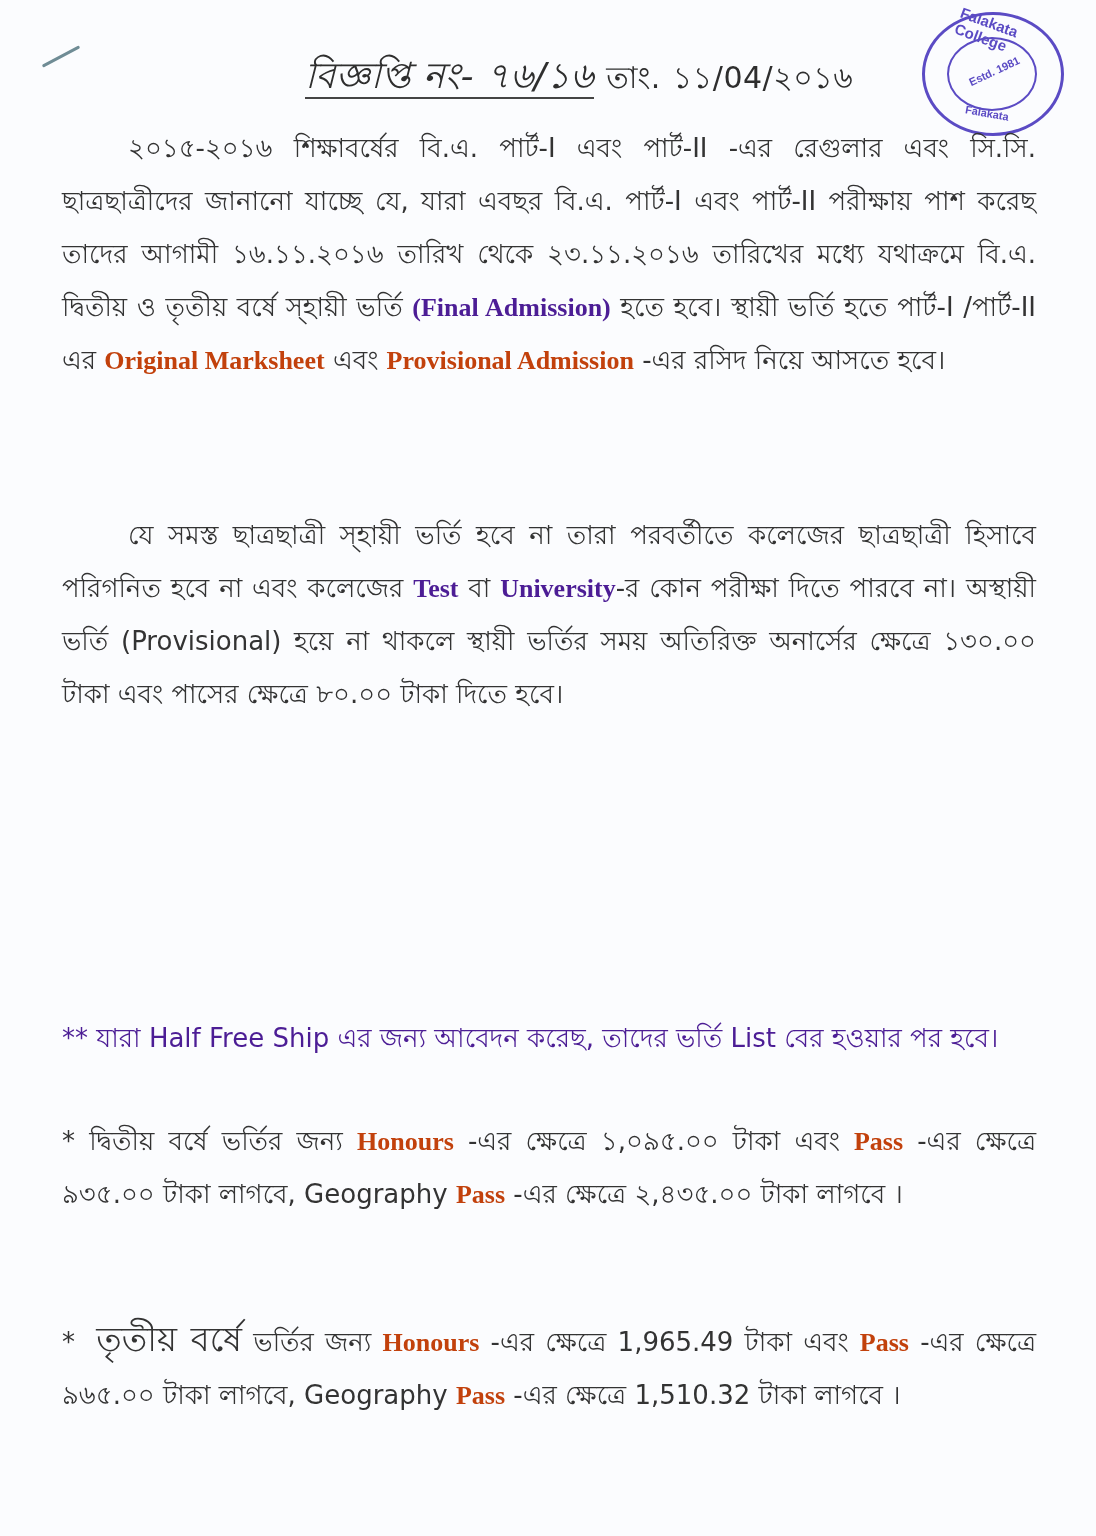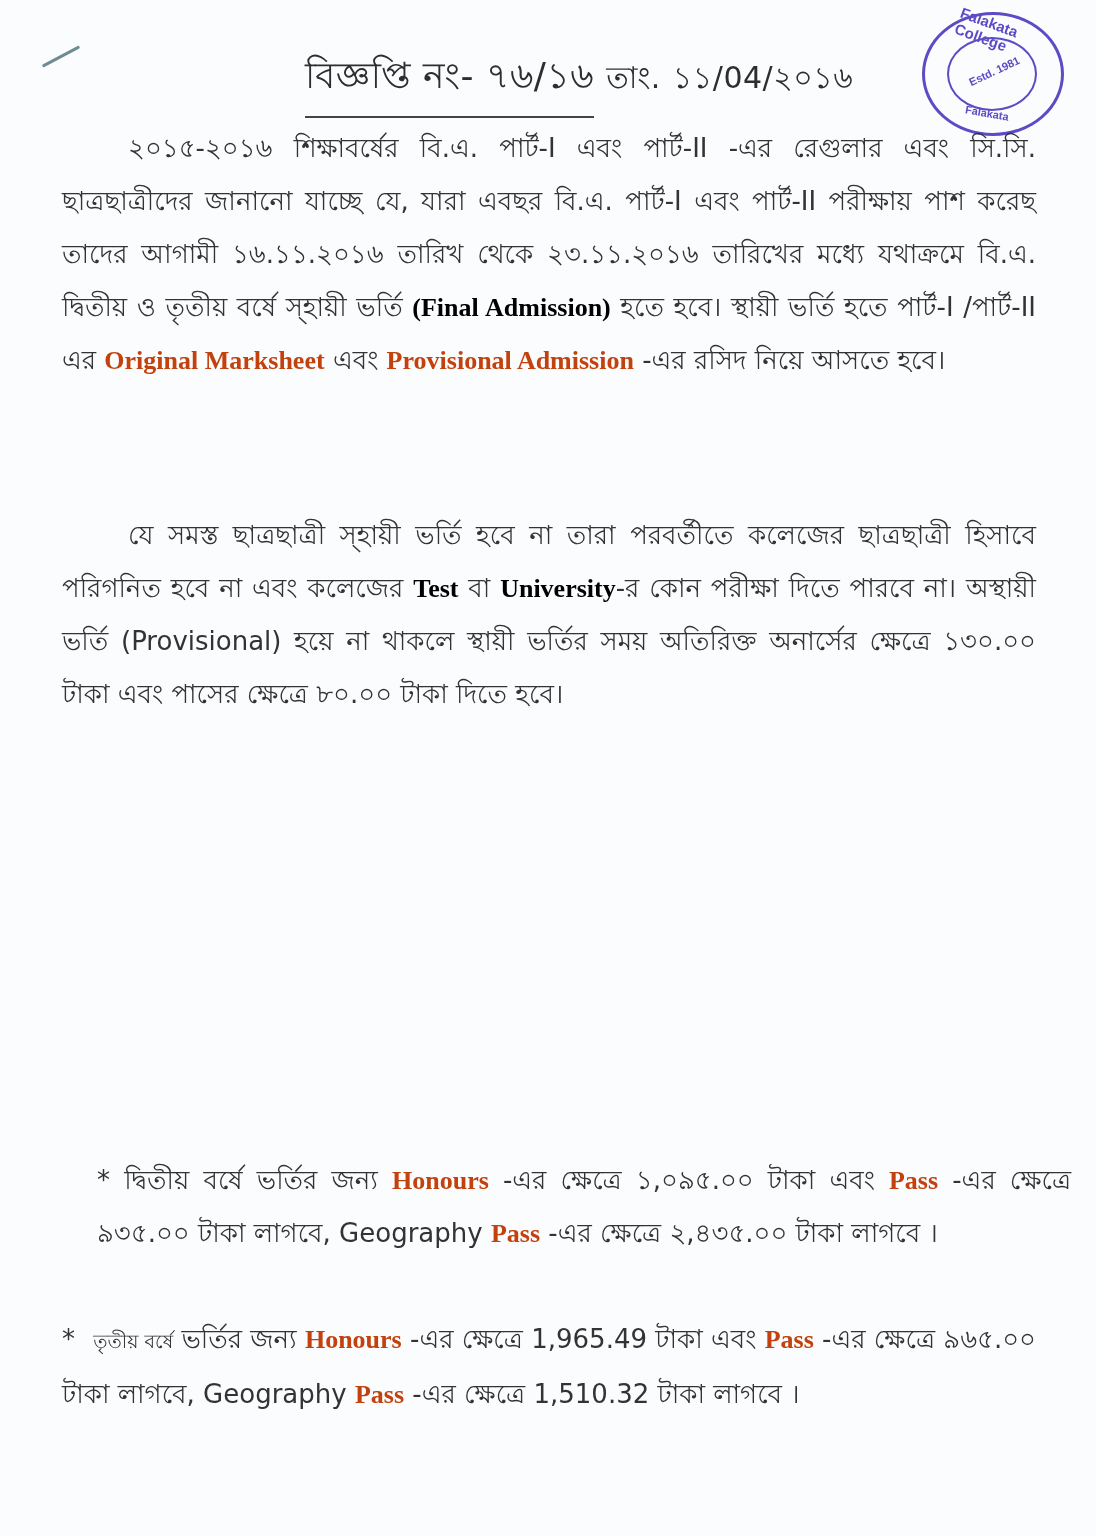--- a/index.html
+++ b/index.html
@@ -11,43 +11,43 @@
   }
   .page { position: absolute; left: 0; top: 0; width: 1096px; height: 1536px; }
   .pencil-mark {
     position: absolute; left: 40px; top: 55px; width: 42px; height: 3px;
     background: #6f8c95; transform: rotate(-28deg); border-radius: 2px;
   }
   .title {
     position: absolute; left: 305px; top: 48px; font-size: 36px; color: #2e2e2e;
     white-space: nowrap; letter-spacing: 0.5px;
   }
-  .title .num { border-bottom: 2px solid #444; padding-bottom: 20px; }
+  .title .num { border-bottom: 2px solid #444; padding-bottom: 1px; font-style: italic; }
   .title .date { font-size: 30px; }
   .stamp {
     position: absolute; left: 922px; top: 12px; width: 136px; height: 118px;
     border: 3px solid #5b4bc4; border-radius: 50%;
     color: #5b4bc4; font-family: "Liberation Sans", sans-serif; font-weight: bold;
   }
   .stamp .inner {
     position: absolute; left: 22px; top: 22px; width: 86px; height: 70px;
     border: 2px solid #5b4bc4; border-radius: 50%;
   }
   .stamp .t1 { position: absolute; left: 30px; top: 6px; font-size: 15px; transform: rotate(20deg); }
   .stamp .t2 { position: absolute; left: 42px; top: 50px; font-size: 11px; transform: rotate(-25deg); }
   .stamp .t3 { position: absolute; left: 40px; top: 92px; font-size: 11px; transform: rotate(10deg); }
   .para {
     position: absolute; left: 62px; width: 974px;
     font-size: 26px; line-height: 53px; text-align: justify;
     color: #333;
   }
   .indent { text-indent: 66px; }
   .en-serif { font-family: "Liberation Serif", serif; font-weight: bold; color: #c2410c; }
-  .dark { color: #000000; margin-top: 44px; }
-  .bigger { font-size: 19px; margin-left: 10px; }
+  .dark { color: #4c1d95; margin-top: 44px; }
+  .bigger { font-size: 34px; margin-left: 10px; }
 </style>
 </head>
 <body>
 
 <div class="page">
 
   <div class="pencil-mark"></div>
 
   <div class="title">
     <span class="num"><span>বিজ্ঞপ্তি নং-</span> <span>৭৬/১৬</span></span>
@@ -64,22 +64,25 @@
 
   <div class="para indent" style="top:122px;">
     <span>২০১৫-২০১৬ শিক্ষাবর্ষের বি.এ. পার্ট-I এবং পার্ট-II -এর রেগুলার এবং সি.সি. ছাত্রছাত্রীদের জানানো যাচ্ছে যে, যারা এবছর বি.এ. পার্ট-I এবং পার্ট-II পরীক্ষায় পাশ করেছ তাদের আগামী ১৬.১১.২০১৬ তারিখ থেকে ২৩.১১.২০১৬ তারিখের মধ্যে যথাক্রমে বি.এ. দ্বিতীয় ও তৃতীয় বর্ষে স্হায়ী ভর্তি </span><span class="en-serif dark">(Final Admission)</span><span> হতে হবে। স্থায়ী ভর্তি হতে পার্ট-I /পার্ট-II এর </span><span class="en-serif">Original Marksheet</span><span> এবং </span><span class="en-serif">Provisional Admission</span><span> -এর রসিদ নিয়ে আসতে হবে।</span>
   </div>
 
   <div class="para indent" style="top:509px;">
     <span>যে সমস্ত ছাত্রছাত্রী স্হায়ী ভর্তি হবে না তারা পরবর্তীতে কলেজের ছাত্রছাত্রী হিসাবে পরিগনিত হবে না এবং কলেজের </span><span class="en-serif dark">Test</span><span> বা </span><span class="en-serif dark">University</span><span>-র কোন পরীক্ষা দিতে পারবে না।  অস্থায়ী ভর্তি (Provisional) হয়ে না থাকলে স্থায়ী ভর্তির সময় অতিরিক্ত অনার্সের ক্ষেত্রে ১৩০.০০ টাকা এবং পাসের ক্ষেত্রে ৮০.০০ টাকা দিতে হবে।</span>
   </div>
 
 
+  <div class="para dark" style="top:968px;">
+    <span>** যারা Half Free Ship এর জন্য আবেদন করেছ, তাদের ভর্তি List বের হওয়ার পর হবে।</span>
+  </div>
 
-  <div class="para" style="top:1154px;margin-left:35px;">
+  <div class="para" style="top:1115px;">
     <span>* দ্বিতীয় বর্ষে ভর্তির জন্য </span><span class="en-serif">Honours</span><span> -এর ক্ষেত্রে ১,০৯৫.০০ টাকা এবং </span><span class="en-serif">Pass</span><span> -এর ক্ষেত্রে ৯৩৫.০০ টাকা লাগবে, Geography </span><span class="en-serif">Pass</span><span> -এর ক্ষেত্রে ২,৪৩৫.০০ টাকা লাগবে ।</span>
   </div>
 
   <div class="para" style="top:1313px;">
     <span>* </span><span class="bigger">তৃতীয় বর্ষে</span><span> ভর্তির জন্য </span><span class="en-serif">Honours</span><span> -এর ক্ষেত্রে 1,965.49 টাকা এবং </span><span class="en-serif">Pass</span><span> -এর ক্ষেত্রে ৯৬৫.০০ টাকা লাগবে, Geography </span><span class="en-serif">Pass</span><span> -এর ক্ষেত্রে 1,510.32 টাকা লাগবে ।</span>
   </div>
 
 </div>
 
 </body></html>

